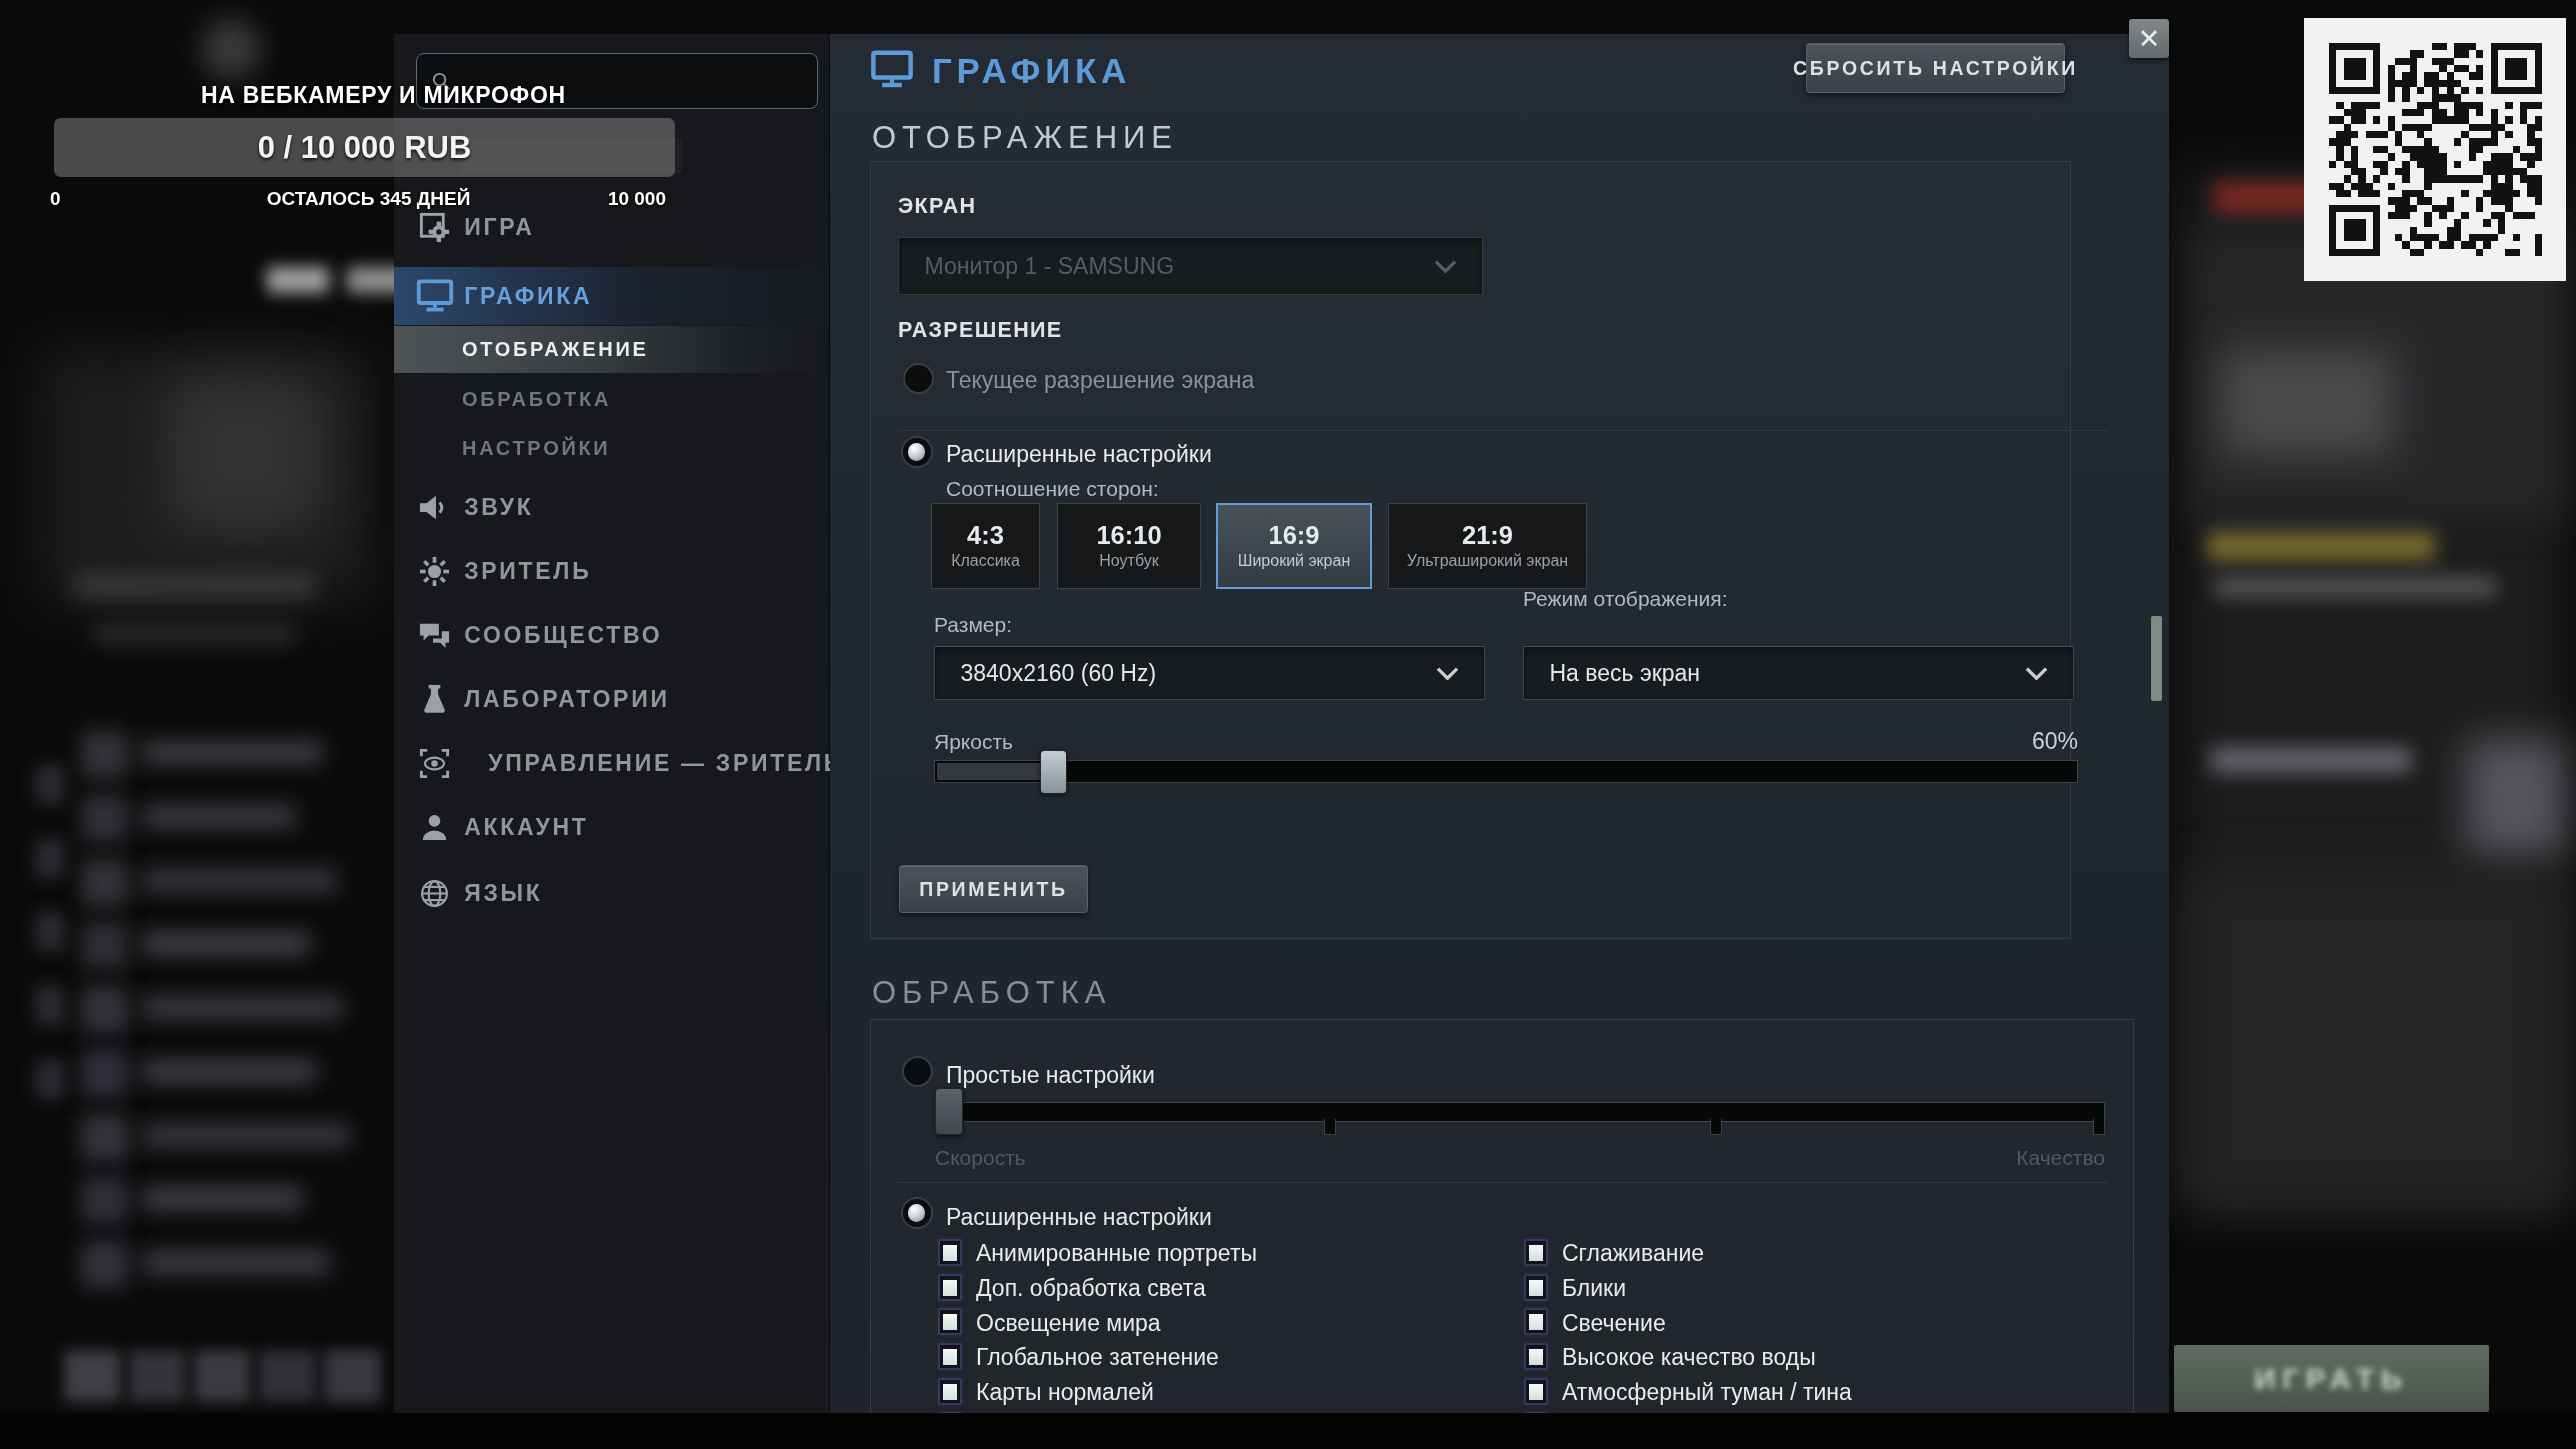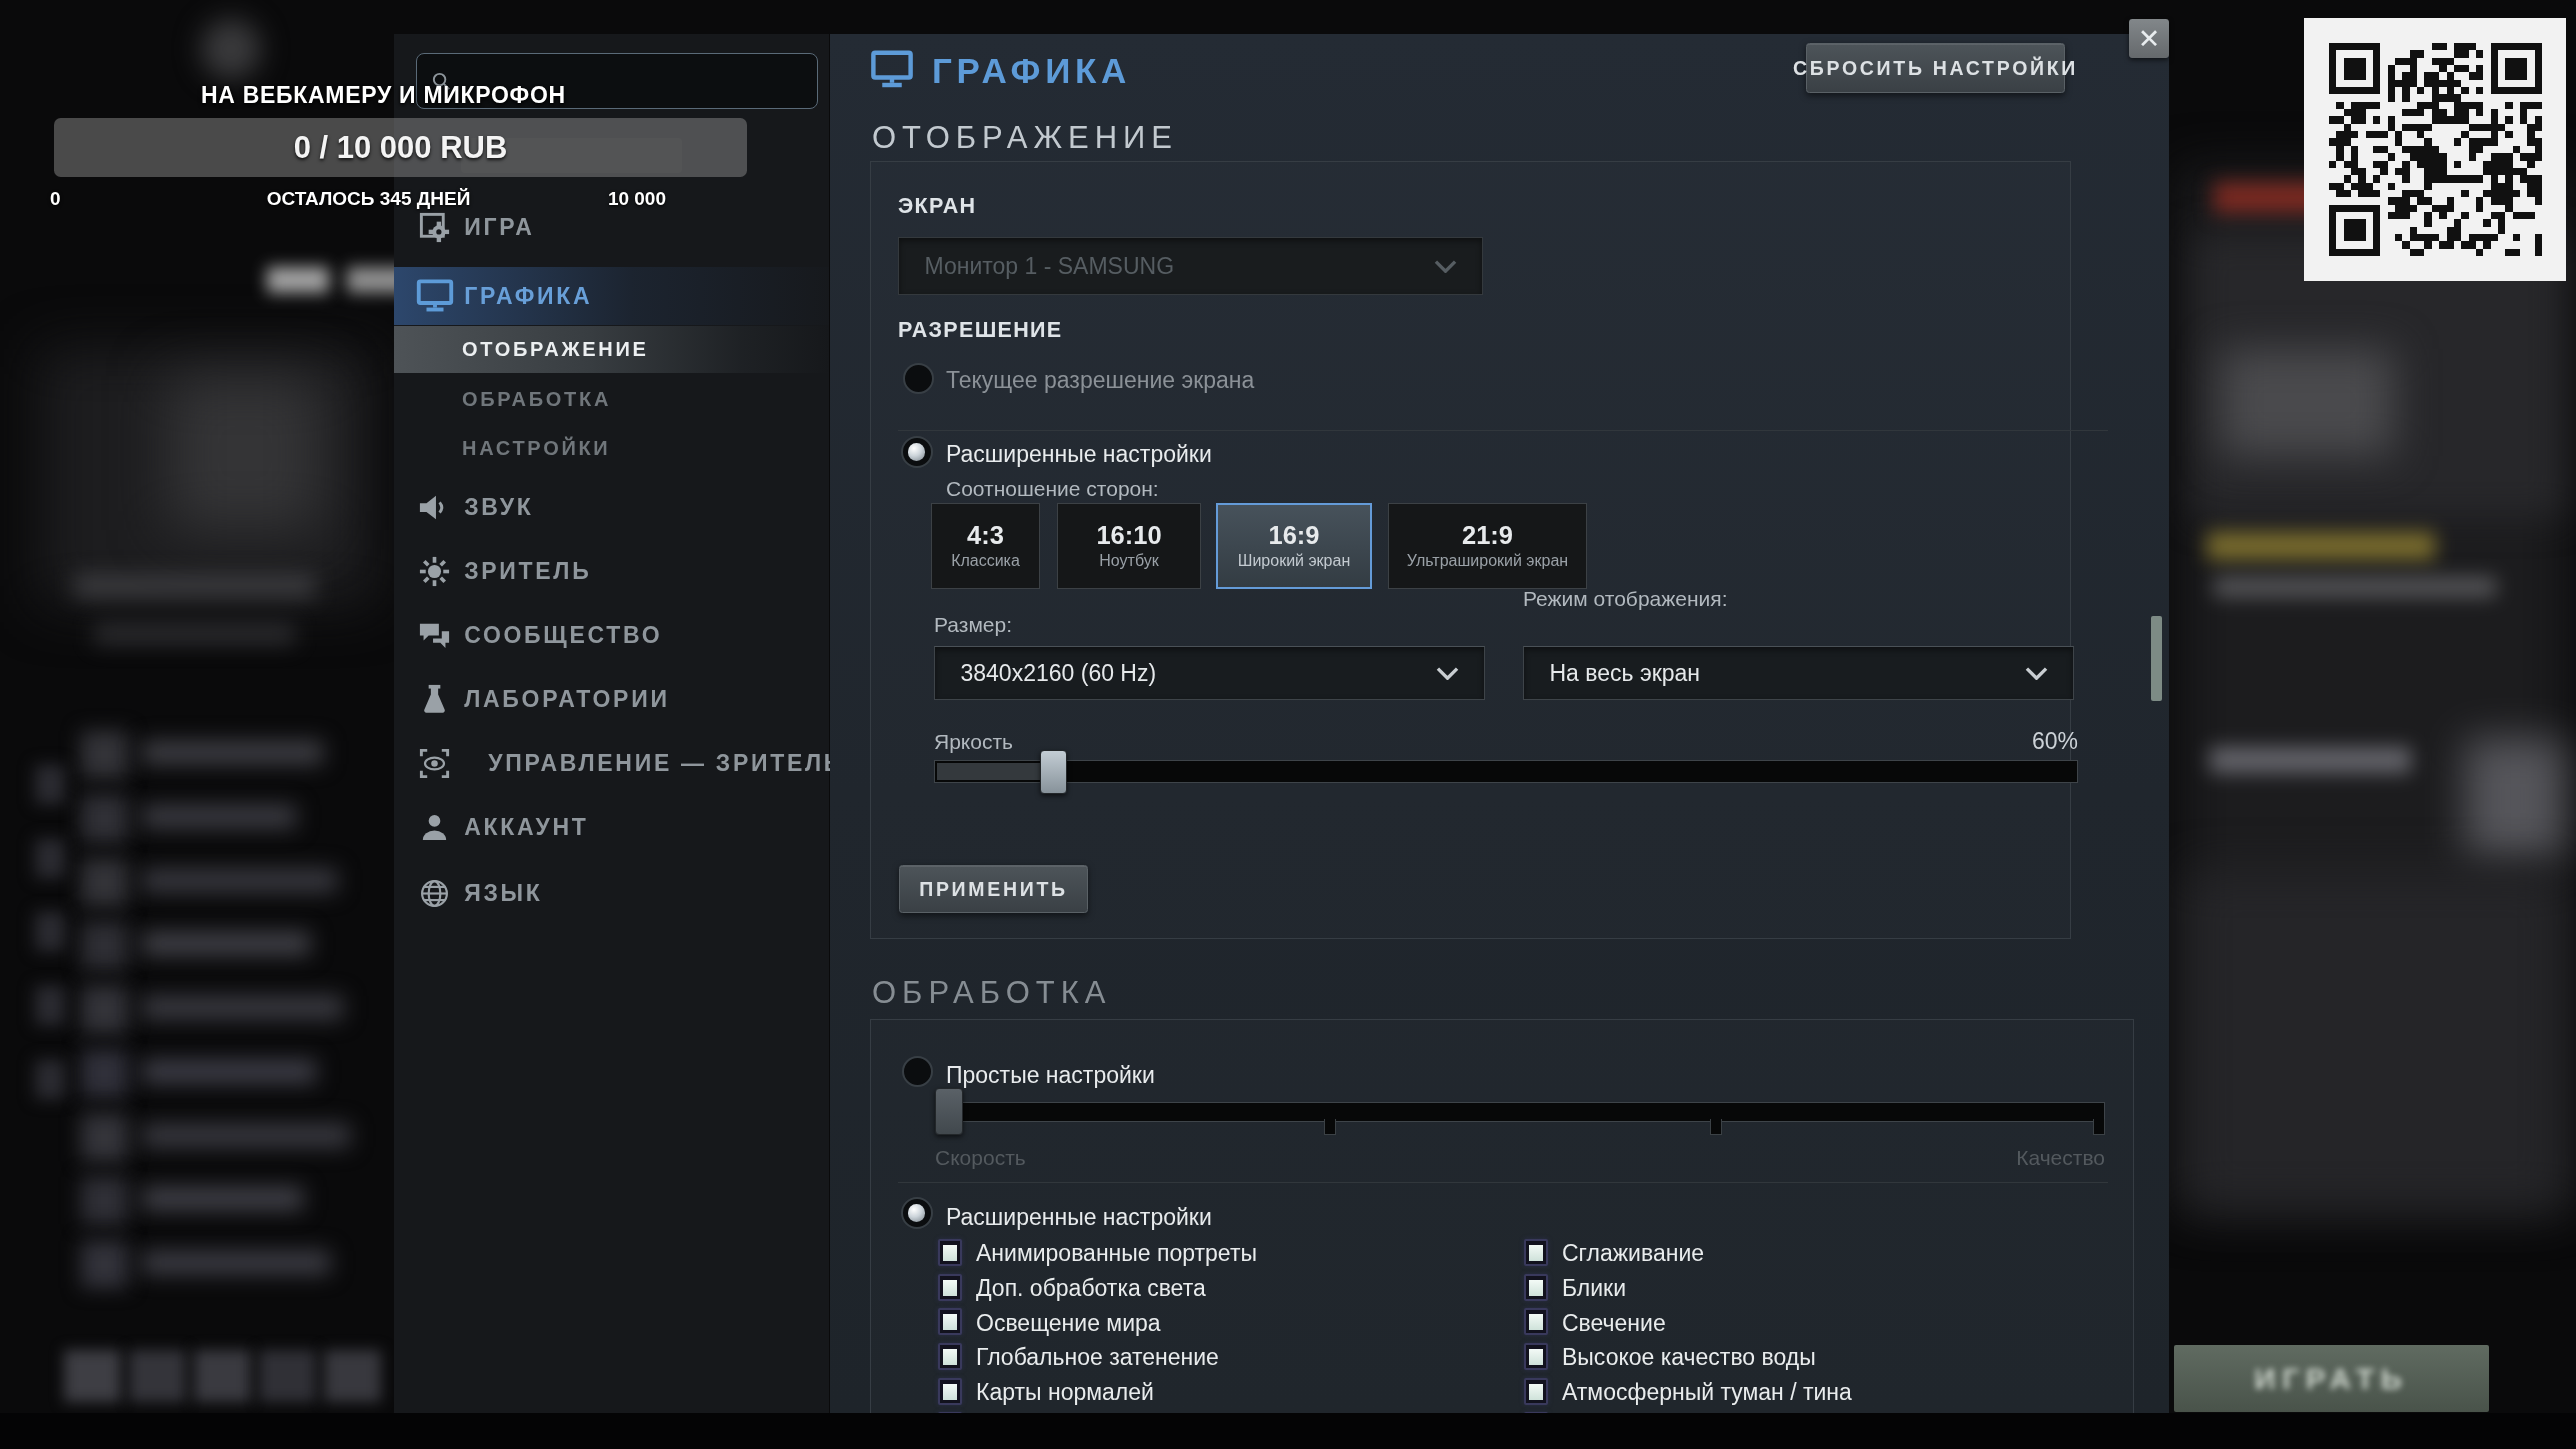--- a/index.html
+++ b/index.html
@@ -20,21 +20,21 @@
   .row-graphics{height:58px;background:linear-gradient(90deg,rgba(47,76,117,.9),rgba(35,50,72,.45) 55%,rgba(26,32,40,.12));}
   .row-graphics .mi{color:#5d9bd8;}
   .row-graphics .ml{color:#689fd8;}
   .sub-row{position:absolute;left:0;width:435px;height:47px;display:flex;align-items:center;padding-left:68px;box-sizing:border-box;cursor:pointer;}
   .sub-row .ml{font-size:20px;font-weight:bold;letter-spacing:2.7px;color:#70767b;}
   .sub-active{background:linear-gradient(90deg,#4e5357,#383d41 45%,rgba(45,50,54,.35) 80%,rgba(45,50,54,0));}
   .sub-active .ml{color:#eceff1;}
   
   .popup-heading{position:absolute;left:201px;top:82px;width:470px;text-align:left;color:#fff;
     font-size:23px;font-weight:bold;letter-spacing:0.7px;text-shadow:0 2px 4px #000,0 0 1.3px #000;}
-  .rub-box{position:absolute;left:54px;top:118px;width:693px;height:59px;background:rgba(128,128,128,.55);
+  .rub-box{position:absolute;left:54px;top:118px;width:621px;height:59px;background:rgba(128,128,128,.55);
     border-radius:6.7px;display:flex;align-items:center;justify-content:center;color:#f4f4f4;
     font-size:31px;font-weight:bold;text-shadow:0 2px 3.4px rgba(0,0,0,.8);}
   .popup-sub{position:absolute;color:#fff;font-size:19px;font-weight:bold;text-shadow:0 1.3px 3.4px #000;}
   
   .main-panel{position:absolute;left:830px;top:34px;width:1339px;height:1379px;
     background:linear-gradient(180deg,#242b34 0%,#20262d 55%,#1e242a 100%);}
   .page-title{position:absolute;left:102px;top:17.4px;font-size:35px;font-weight:bold;letter-spacing:4.7px;color:#5d9bd8;}
   .title-icon{position:absolute;left:40px;top:16px;width:44px;height:39px;color:#5d9bd8;}
   .btn{box-sizing:border-box;display:flex;align-items:center;justify-content:center;cursor:pointer;
     background:linear-gradient(180deg,#4d5459 0%,#3a4045 100%);border:0.7px solid #5a6166;border-radius:3.4px;

